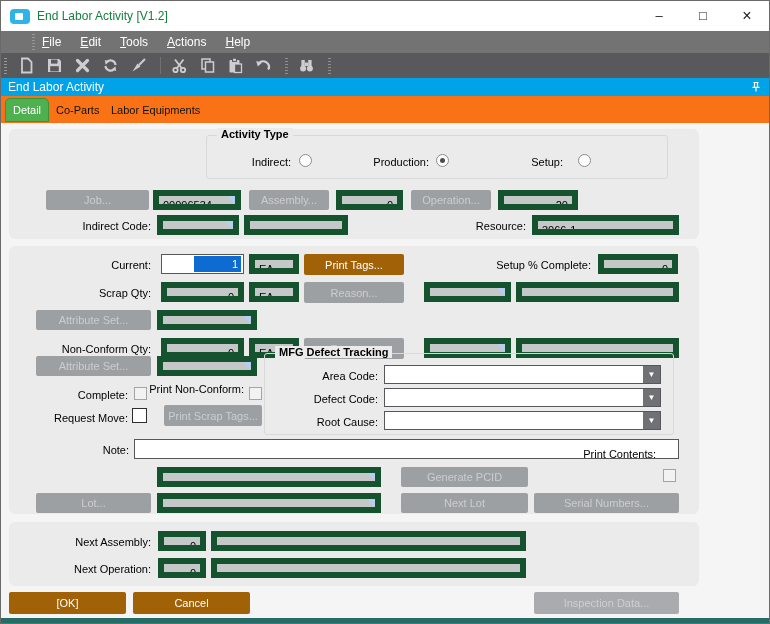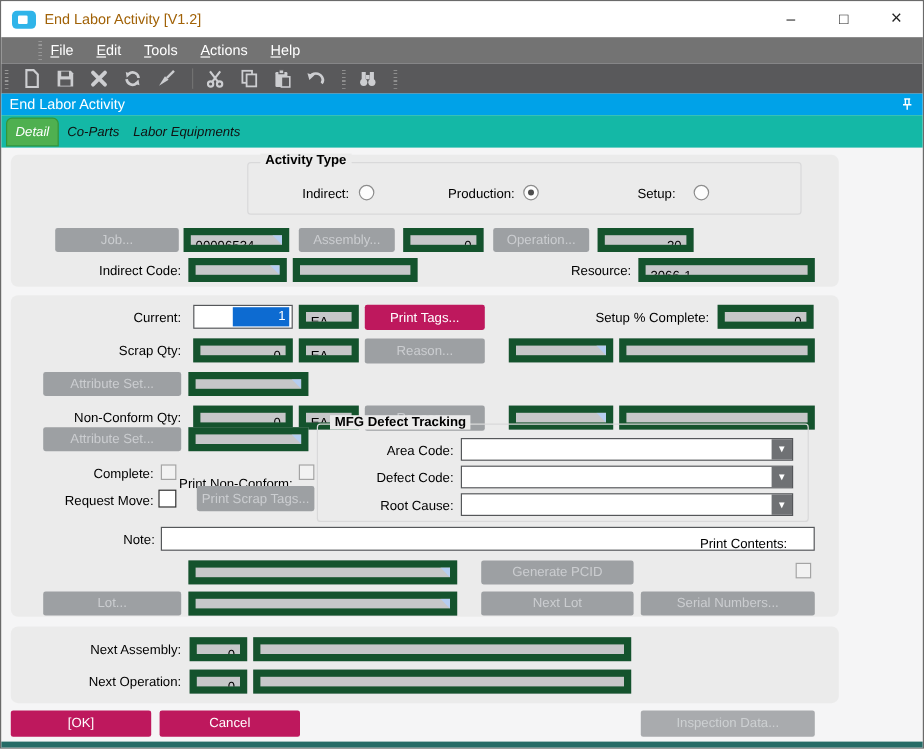--- a/index.html
+++ b/index.html
@@ -1,48 +1,48 @@
 <!DOCTYPE html>
 <html><head>
 <meta charset="utf-8">
 <style>
   html,body{margin:0;padding:0;background:#d7d7d7;font-family:"Liberation Sans",sans-serif;}
   .window{position:relative;width:770px;height:624px;background:#f5f5f6;border:1px solid #6a6a6a;box-sizing:border-box;overflow:hidden;}
   
   .titlebar{position:absolute;left:0;top:0;width:100%;height:30px;background:#ffffff;display:flex;align-items:center;}
   .app-icon{position:relative;width:20px;height:15px;margin-left:9px;background:#2fb4e9;border-radius:4px;display:inline-block;}
   .app-icon .inner{position:absolute;left:5px;top:4px;width:8px;height:7px;background:#ffffff;border-radius:1px;}
-  .title{margin-left:7px;font-size:12px;color:#a16207;}
+  .title{margin-left:7px;font-size:12px;color:#15803d;}
   .win-controls{position:absolute;right:0;top:0;height:30px;display:flex;}
   .wc{width:44px;height:30px;text-align:center;line-height:30px;font-size:13px;color:#222;}
   
   .menubar{position:absolute;left:0;top:30px;width:100%;height:22px;background:#737373;display:flex;align-items:center;padding-left:28px;}
   .toolbar{position:absolute;left:0;top:52px;width:100%;height:25px;background:#59595b;display:flex;align-items:center;}
   .grip{width:3px;height:16px;margin:0 7px 0 3px;background:repeating-linear-gradient(to bottom,#979797 0 1px,transparent 1px 3px);}
   .menu-item{display:inline-block;font-size:12px;color:#fff;margin-right:19px;}
   .menu-item::first-letter{text-decoration:underline;}
   .tbtn{width:25px;height:22px;background:transparent;border:none;padding:2px;margin-right:3px;display:inline-flex;align-items:center;justify-content:center;}
   .tsep{width:1px;height:17px;background:#717171;margin:0 6px;}
   .tgrip{width:3px;height:16px;margin:0 6px;background:repeating-linear-gradient(to bottom,#8f8f8f 0 1px,transparent 1px 3px);}
   
   .caption{position:absolute;left:0;top:77px;width:100%;height:18px;background:#00a2e8;color:#fff;font-size:12px;display:flex;align-items:center;justify-content:space-between;padding:4px 7px;box-sizing:border-box;}
   
-  .tabstrip{position:absolute;left:0;top:95px;width:100%;height:27px;background:#14b8a6;font-style:italic;}
+  .tabstrip{position:absolute;left:0;top:95px;width:100%;height:27px;background:#f97316;}
   .tab-active{position:absolute;left:4px;top:2px;width:44px;height:24px;background:#4fb050;border:1px solid #349539;border-radius:5px 5px 0 0;color:#fff;font-size:11px;text-align:center;line-height:23px;box-sizing:border-box;}
   .tab{position:absolute;top:2px;height:24px;color:#111;font-size:11px;line-height:24px;}
   
   .panel{position:absolute;background:#ebebeb;border-radius:6px;}
   
   .lbl{position:absolute;font-size:11px;color:#000;text-align:right;height:18px;line-height:18px;}
   .field{position:absolute;height:20px;background:#c6c7c9;border:6px solid #14532d;font-size:11px;line-height:18px;padding:0 4px;color:#000;box-sizing:border-box;overflow:hidden;}
   .field.num{text-align:right;}
   .corner::after{content:"";position:absolute;top:0;right:0;width:0;height:0;border-top:8px solid #b5cef1;border-left:8px solid transparent;}
   .btn{position:absolute;font-size:11px;text-align:center;box-sizing:border-box;border:none;border-radius:2px;padding:0;}
   .btn.disabled{background:#9da0a3;color:#cbcdd0;}
-  .btn.dark{background:#be185d;color:#ffffff;}
+  .btn.dark{background:#a16207;color:#ffffff;}
   .fieldset{position:absolute;border:1px solid #d9d9da;border-radius:3px;box-sizing:border-box;}
   .legend{position:absolute;top:-8px;left:10px;background:#ebebeb;padding:0 4px;font-size:11px;font-weight:bold;color:#000;white-space:nowrap;}
   .radio{position:absolute;width:13px;height:13px;border:1px solid #8d8d8d;border-radius:50%;background:#fdfdfd;box-sizing:border-box;}
   .radio.selected::after{content:"";position:absolute;left:3px;top:3px;width:5px;height:5px;border-radius:50%;background:#4d4d4d;}
   .checkbox{position:absolute;width:13px;height:13px;background:#f2f2f2;border:1px solid #a4a4a4;box-sizing:border-box;}
   .checkbox.enabled{width:15px;height:15px;background:#ffffff;border:1px solid #2e2e2e;}
   .dd{position:absolute;height:19px;background:#ffffff;border:1px solid #55575a;box-sizing:border-box;}
   .dd-btn{position:absolute;right:0;top:0;bottom:0;width:17px;background:#6f7174;color:#fff;font-size:8px;text-align:center;line-height:17px;}
   .winput{position:absolute;height:20px;background:#ffffff;border:1px solid #55575a;box-sizing:border-box;font-size:11px;line-height:18px;padding:0 3px;}
   .current{display:flex;justify-content:flex-end;align-items:center;padding:1px 2px;}
@@ -234,21 +234,21 @@
   <div class="dd" style="left:383px;top:410px;width:277px;">
     <span style="font-size:11px;line-height:17px;padding-left:3px;"></span>
     <span class="dd-btn">▼</span>
   </div>
 
   <button class="btn disabled" style="left:35px;top:355px;width:115px;height:20px;">Attribute Set...</button>
   <div class="field corner" style="left:156px;top:355px;width:100px;"></div>
 
   <div class="lbl" style="left:55px;top:385px;width:72px;">Complete:</div>
   <div class="checkbox" style="left:133px;top:386px;"></div>
-  <div class="lbl" style="left:128px;top:394px;width:115px;">Print Non-Conform:</div>
+  <div class="lbl" style="left:128px;top:379px;width:115px;">Print Non-Conform:</div>
   <div class="checkbox" style="left:248px;top:386px;"></div>
 
   <div class="lbl" style="left:38px;top:408px;width:89px;">Request Move:</div>
   <div class="checkbox enabled" style="left:131px;top:407px;"></div>
   <button class="btn disabled" style="left:163px;top:404px;width:98px;height:21px;">Print Scrap Tags...</button>
 
   <div class="lbl" style="left:86px;top:440px;width:42px;">Note:</div>
   <div class="winput" style="left:133px;top:438px;width:545px;"></div>
 
   <div class="field corner" style="left:156px;top:466px;width:224px;"></div>

